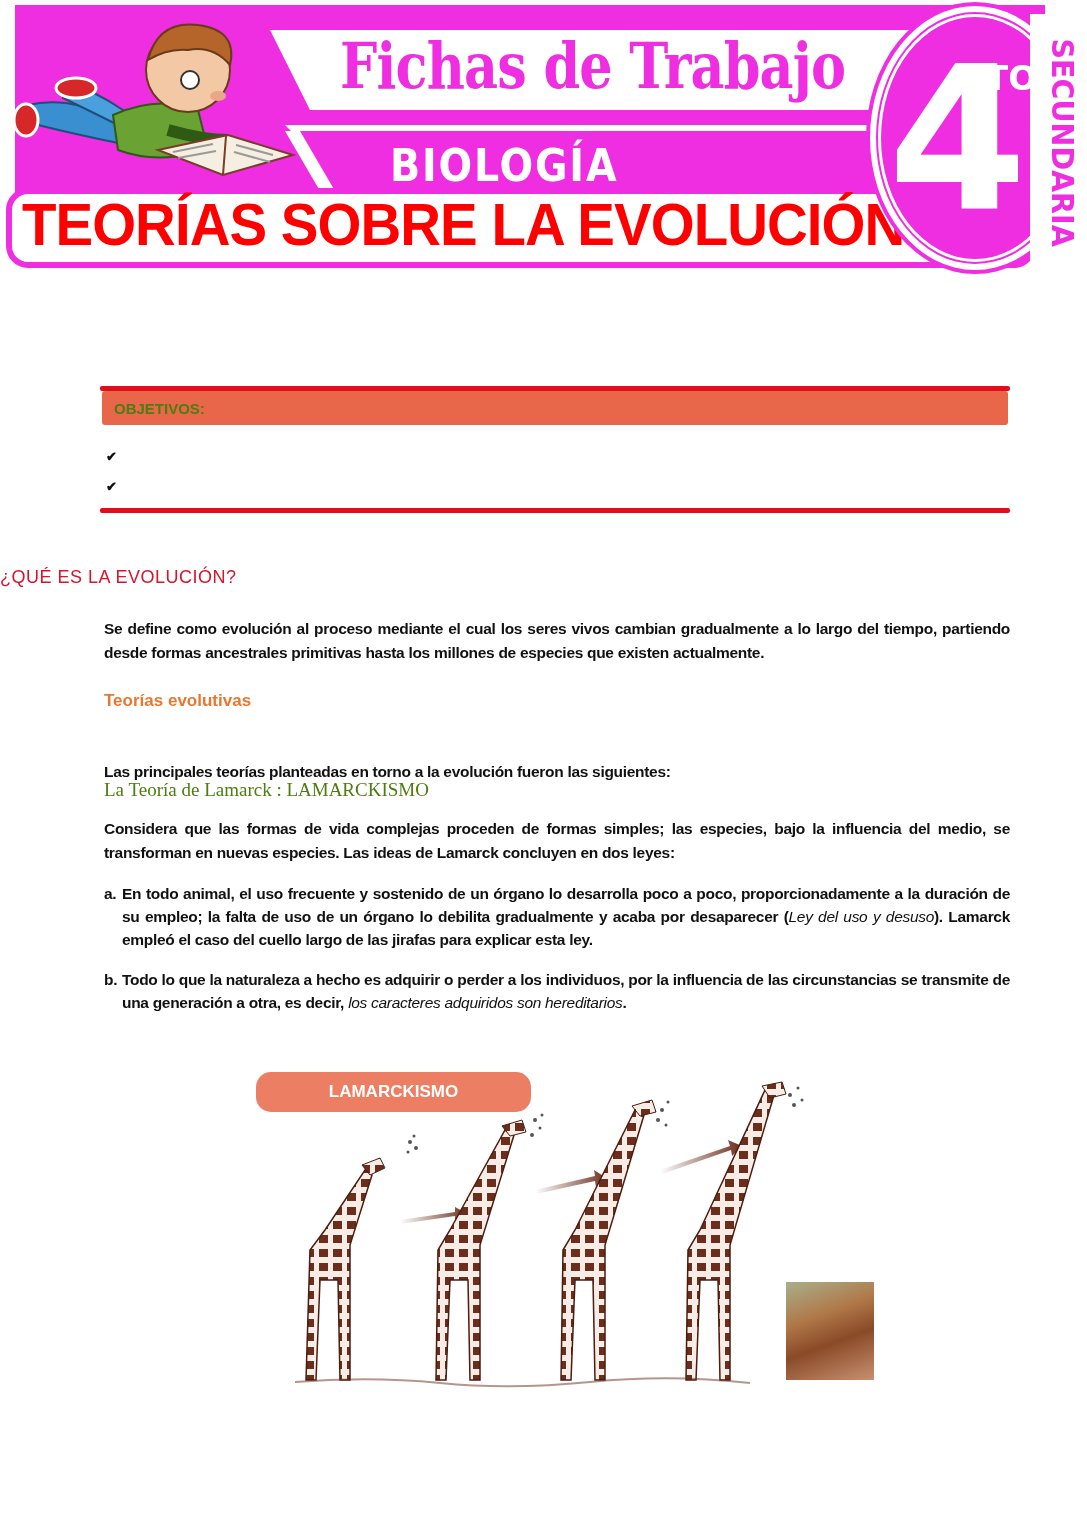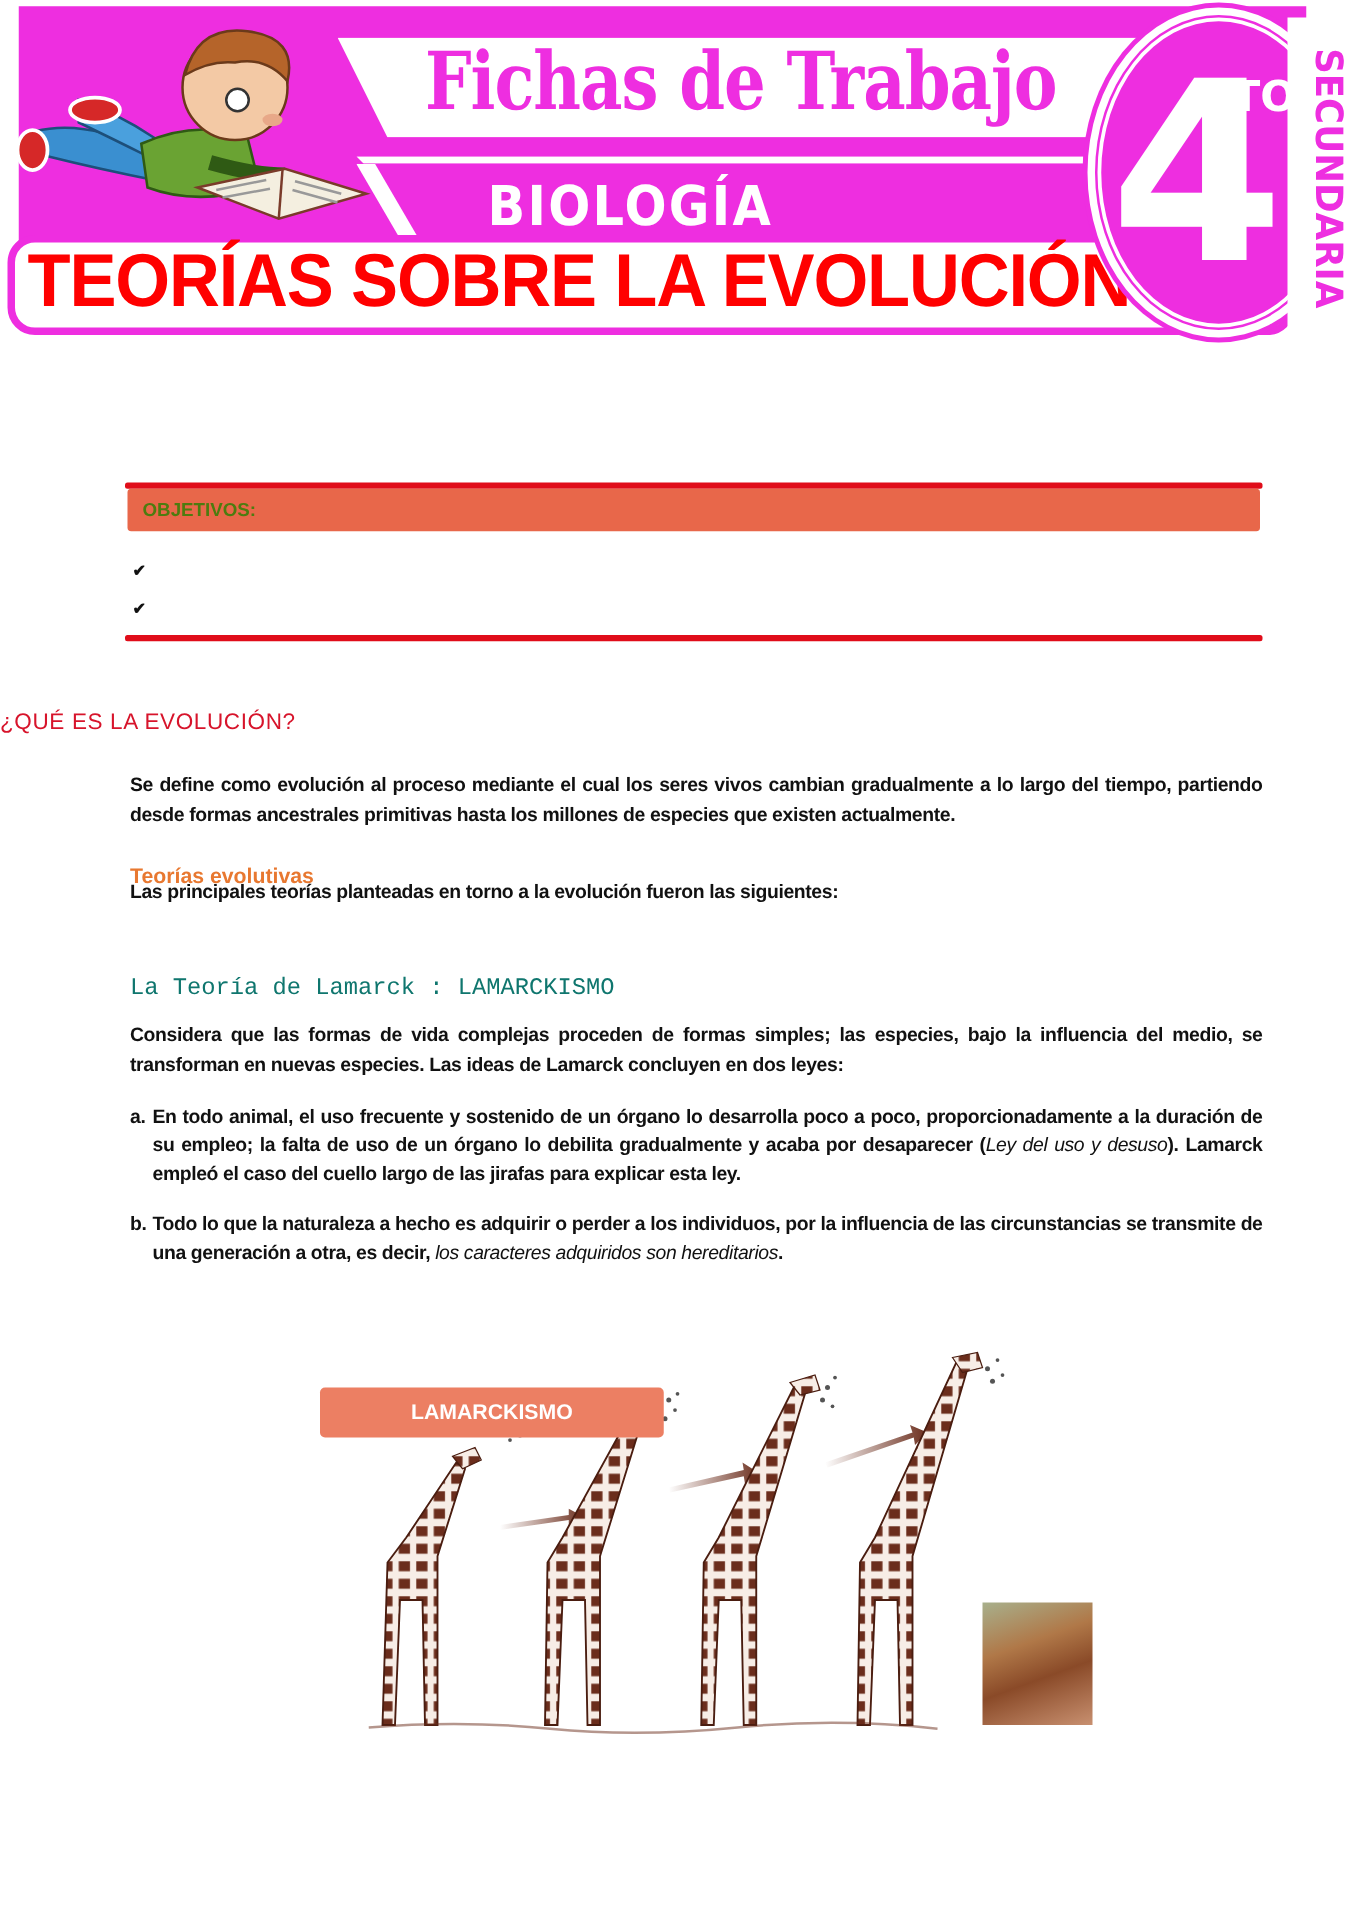--- a/index.html
+++ b/index.html
@@ -52,31 +52,31 @@
   .obj-check { width: 22px; font-style: normal; font-size: 13px; color: #111; }
   .obj-bottom-rule { position: absolute; left: 100px; top: 508px; width: 910px; height: 5px; background: #e00d1a; border-radius: 2px; }
 
   
   .section-title { position: absolute; left: 0; width: 1087px; top: 567px; font-size: 18px;
                    color: #d7142b; letter-spacing: 0.5px; font-family: "Liberation Sans", sans-serif; }
   .para { position: absolute; left: 104px; width: 906px; font-size: 15.5px; line-height: 24px; font-weight: bold;
           color: #111; text-align: justify; font-family: "Liberation Sans", sans-serif; letter-spacing: -0.3px; }
   .sub-orange { position: absolute; left: 104px; top: 691px; font-size: 17px; color: #e87830; font-weight: bold;
                 font-family: "Liberation Sans", sans-serif; }
-  .sub-blue { position: absolute; left: 104px; top: 779px; font-size: 19px; color: #0f766e;
-              font-family: Liberation Mono, monospace; }
+  .sub-blue { position: absolute; left: 104px; top: 779px; font-size: 19px; color: #4d7c0f;
+              font-family: Liberation Serif, serif; }
   .law { position: absolute; left: 104px; width: 906px; font-size: 15.5px; line-height: 23px; font-weight: bold; color: #111;
          text-align: justify; font-family: "Liberation Sans", sans-serif; letter-spacing: -0.3px; display: flex; }
   .law-marker { width: 18px; flex-shrink: 0; }
   .law-text i { font-weight: normal; }
 
   
   .fig-label { position: absolute; left: 256px; top: 1072px; width: 275px; height: 40px; background: #ec7f63;
-               border-radius: 4px; color: #ffffff; font-size: 17px; font-weight: bold; text-align: center; line-height: 40px;
-               font-family: "Liberation Sans", sans-serif; margin-top: 38px; }
+               border-radius: 15px; color: #ffffff; font-size: 17px; font-weight: bold; text-align: center; line-height: 40px;
+               font-family: "Liberation Sans", sans-serif; }
   .figure { position: absolute; left: 290px; top: 1080px; width: 530px; height: 320px; }
   .photo { position: absolute; left: 786px; top: 1282px; width: 88px; height: 98px;
            background: linear-gradient(160deg, #a8b08c 0%, #b07848 35%, #8a4a28 60%, #c89070 100%); }
 </style>
 </head>
 <body>
 
 <div class="banner">
   <div class="banner-mag"></div>
   <div class="title-strip"></div>
@@ -131,21 +131,21 @@
   </li>
 </ul>
 <div class="obj-bottom-rule"></div>
 
 <div class="section-title">¿QUÉ ES LA EVOLUCIÓN?</div>
 
 <p class="para" style="top:617px;">Se define como evolución al proceso mediante el cual los seres vivos cambian gradualmente a lo largo del tiempo, partiendo desde formas ancestrales primitivas hasta los millones de especies que existen actualmente.</p>
 
 <div class="sub-orange">Teorías evolutivas</div>
 
-<p class="para" style="top:702px;">Las principales teorías planteadas en torno a la evolución fueron las siguientes:</p>
+<p class="para" style="top:760px;">Las principales teorías planteadas en torno a la evolución fueron las siguientes:</p>
 
 <div class="sub-blue">La Teoría de Lamarck : LAMARCKISMO</div>
 
 <p class="para" style="top:817px;">Considera que las formas de vida complejas proceden de formas simples; las especies, bajo la influencia del medio, se transforman en nuevas especies. Las ideas de Lamarck concluyen en dos leyes:</p>
 
 <div class="law" style="top:882px;">
   <span class="law-marker">a.</span>
   <span class="law-text"><span>En todo animal, el uso frecuente y sostenido de un órgano lo desarrolla poco a poco, proporcionadamente a la duración de su empleo; la falta de uso de un órgano lo debilita gradualmente y acaba por desaparecer (</span><i>Ley del uso y desuso</i><span>). Lamarck empleó el caso del cuello largo de las jirafas para explicar esta ley.</span></span>
 </div>
 

